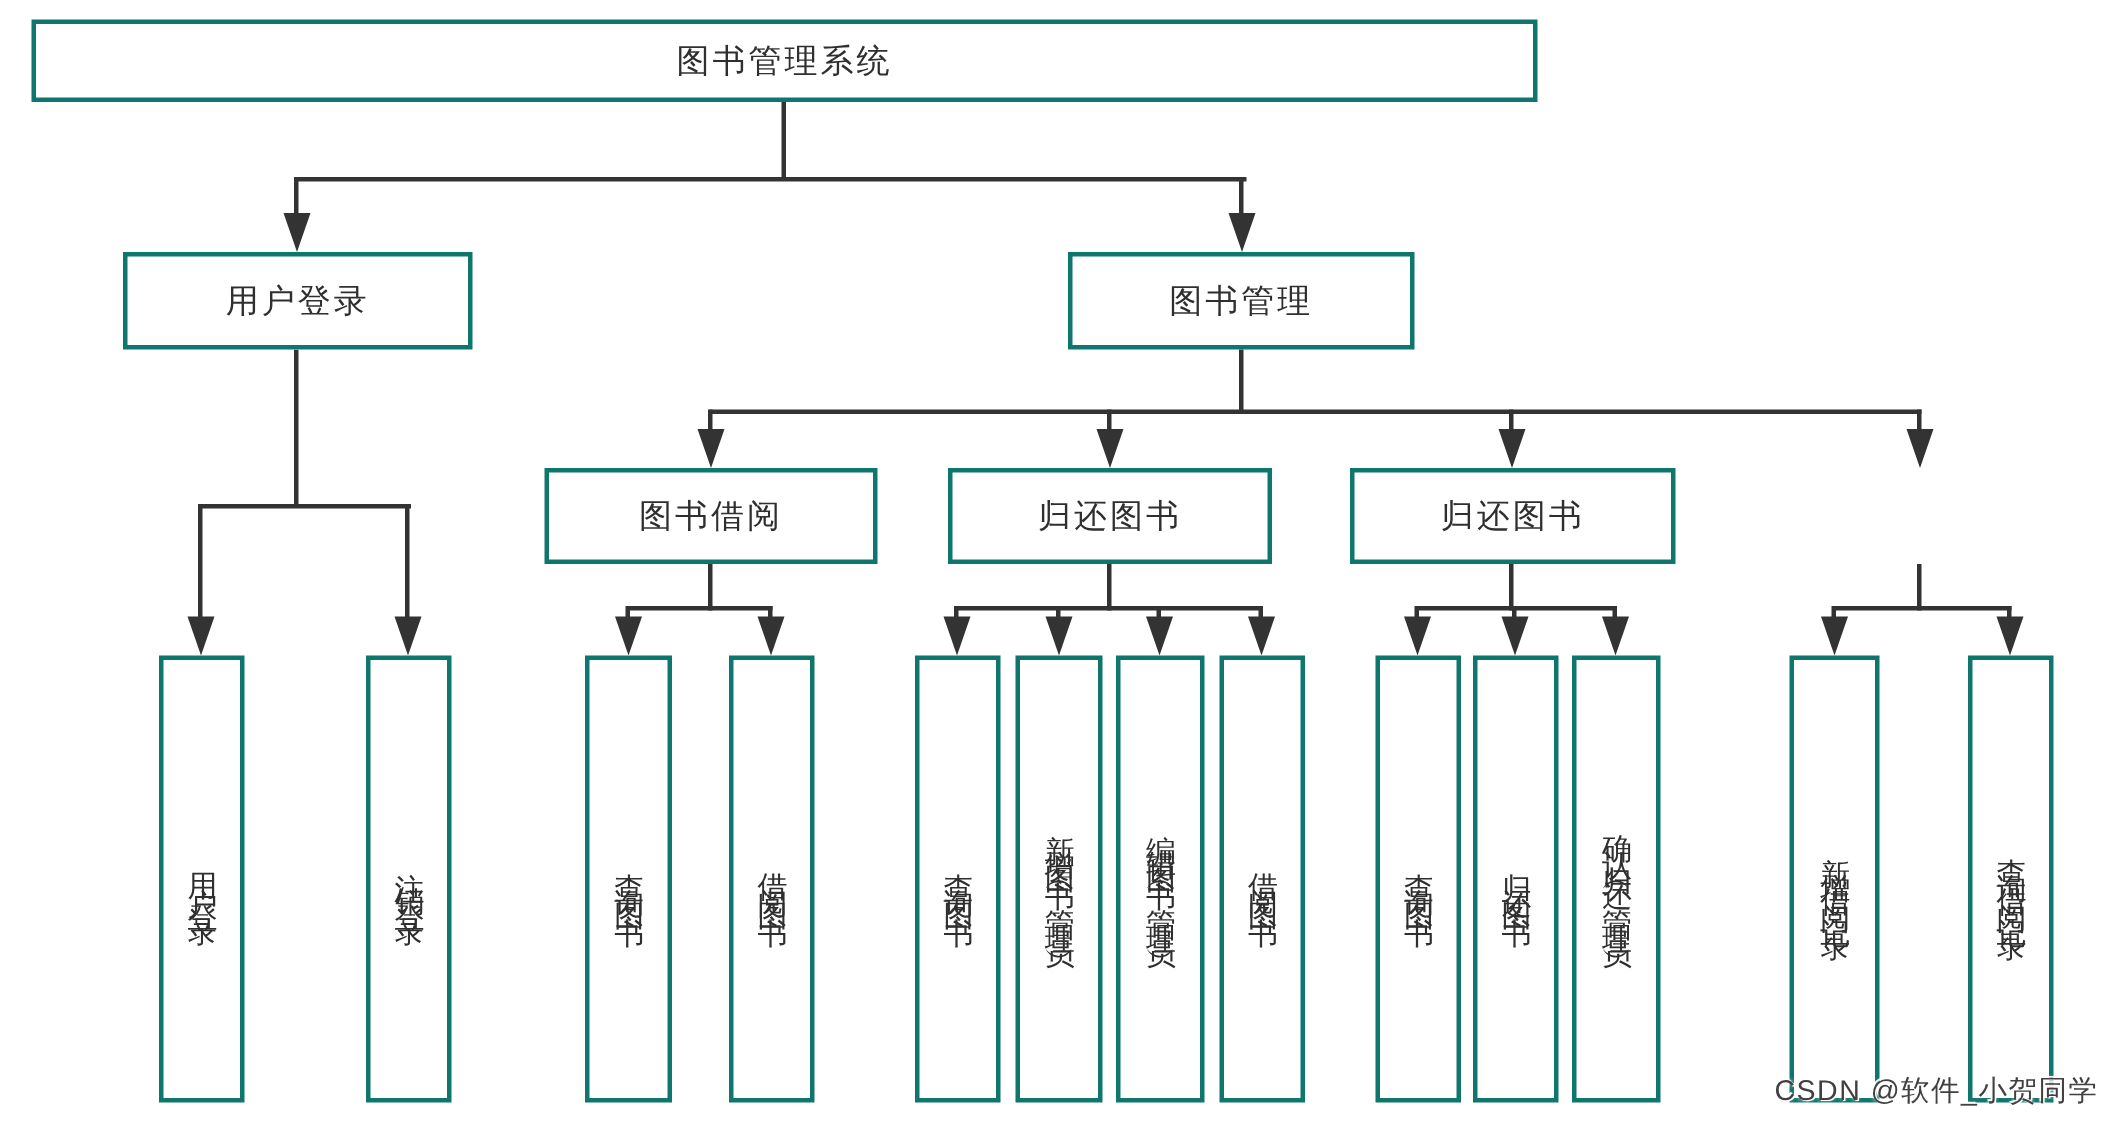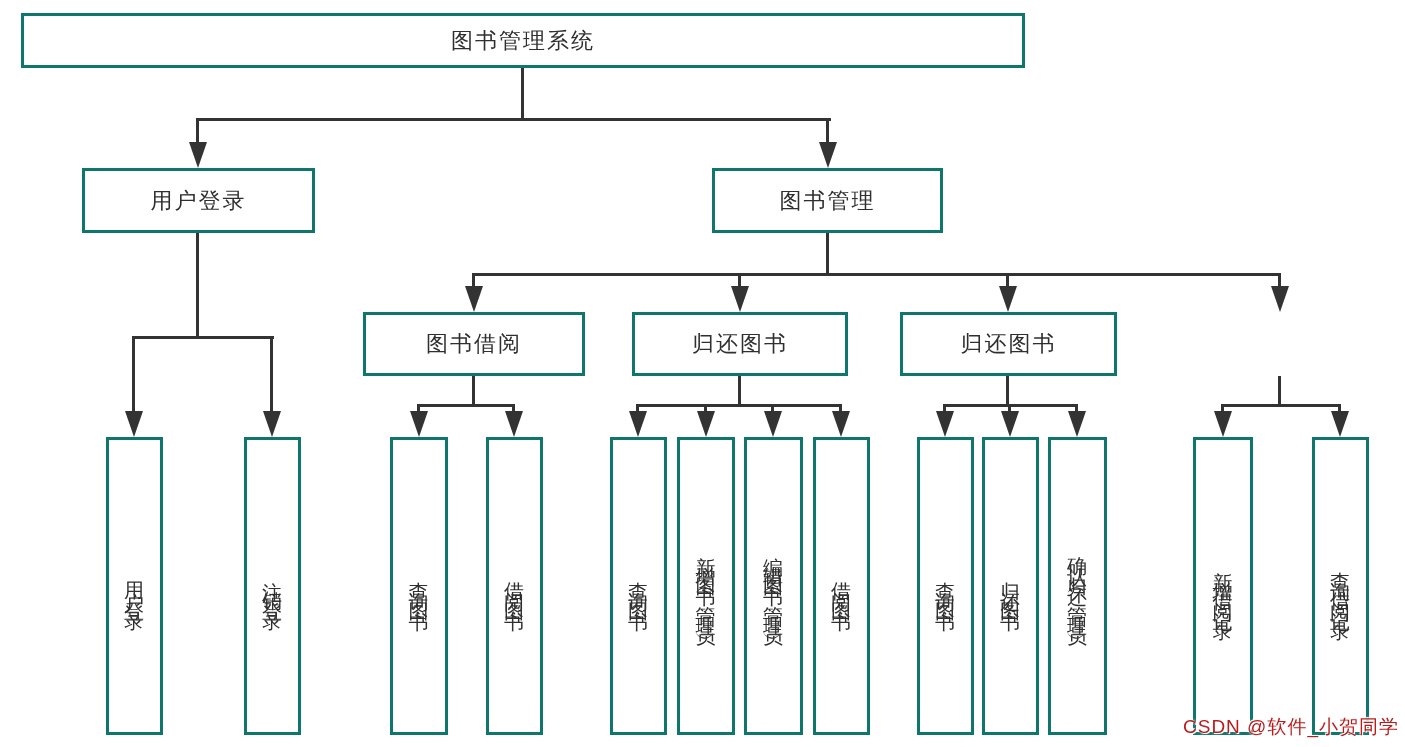--- a/index.html
+++ b/index.html
@@ -20,21 +20,21 @@
   }
   .vl{position:absolute;width:3px;background:#333333;z-index:1;}
   .hl{position:absolute;height:3px;background:#333333;z-index:1;}
   .ah{
     position:absolute;width:0;height:0;z-index:1;
     border-left:9px solid transparent;border-right:9px solid transparent;
     border-top:26px solid #333333;
   }
   .watermark{
     position:absolute;left:1183px;top:714px;z-index:6;
-    font-size:19px;letter-spacing:1px;color:#b91c1c;
+    font-size:19px;letter-spacing:1px;color:#404040;
     text-shadow:1px 1px 0 #ffffff,-1px -1px 0 #ffffff,0 0 3px #ffffff;
     white-space:nowrap;
   }
 </style>
 </head>
 <body>
 
 <div class="stage">
 
   <div class="vl" style="left:521px;top:68px;height:52px"></div>

